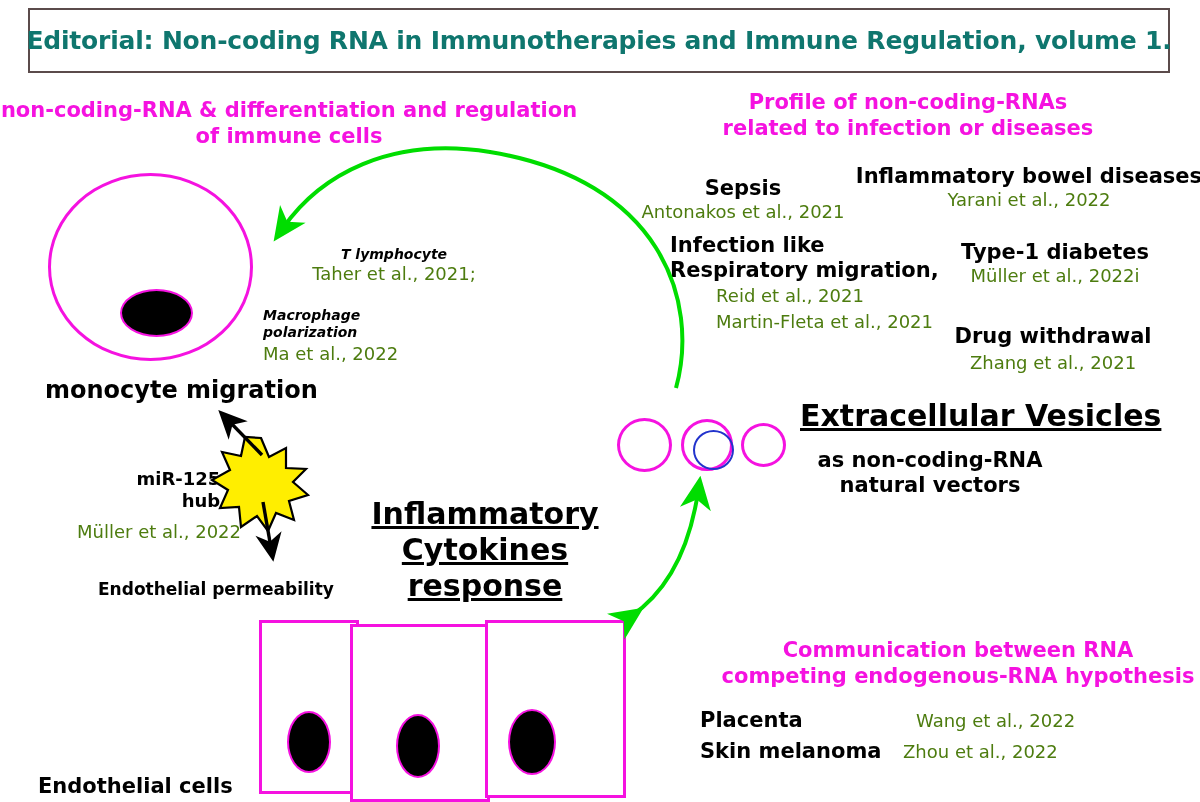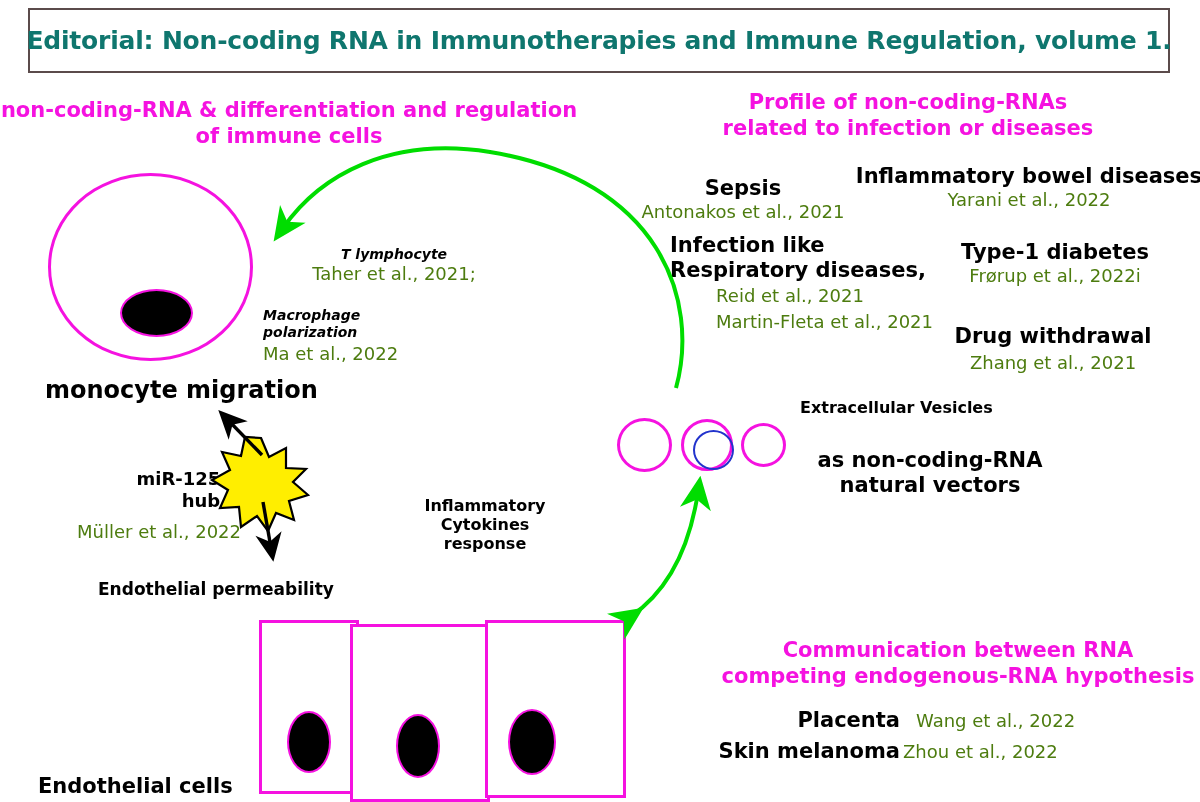--- a/index.html
+++ b/index.html
@@ -54,30 +54,30 @@
   .topic {
     color: #000000;
     font-weight: bold;
     line-height: 1.2;
   }
   .cite {
     color: #4d7c0f;
     line-height: 1.2;
   }
 
-  .s23 { font-size: 16px; }
+  .s23 { font-size: 30px; text-decoration: underline; }
   .s21 { font-size: 21px; }
   .s20 { font-size: 14px; font-style: italic; }
   .s19 { font-size: 24px; }
   .s18 { font-size: 18px; }
   .s17 { font-size: 17px; }
 
   .ta-c { text-align: center; }
   .ta-l { text-align: left; }
-  .ta-r { text-align: right; }
+  .ta-r { text-align: left; }
 
   .nowrap { white-space: nowrap; }
 
   
   #monocyte-cell {
     left: 48px;
     top: 173px;
     width: 205px;
     height: 188px;
     border: 3px solid #f512e0;
@@ -196,36 +196,36 @@
 
   <div class="abs topic s21 ta-l nowrap" style="left:38px; top:774px;">Endothelial cells</div>
 
   <div class="abs ta-c" style="left:623px; top:176px; width:240px;">
     <div class="topic s21">Sepsis</div>
     <div class="cite s18">Antonakos et al., 2021</div>
   </div>
 
   <div class="abs ta-l" style="left:670px; top:233px; width:290px;">
     <div class="topic s21">Infection like</div>
-    <div class="topic s21">Respiratory diseases,</div>
+    <div class="topic s21">Respiratory migration,</div>
     <div class="cite s18 ta-c" style="width:240px; margin-top:2px;">Reid et al., 2021</div>
   </div>
 
   <div class="abs ta-l" style="left:670px; top:309px; width:290px;">
     <div class="cite s18" style="margin-left:46px; margin-top:2px;">Martin-Fleta et al., 2021</div>
   </div>
 
   <div class="abs ta-c" style="left:855px; top:164px; width:348px;">
     <div class="topic s21 nowrap">Inflammatory bowel diseases</div>
     <div class="cite s18">Yarani et al., 2022</div>
   </div>
 
   <div class="abs ta-c" style="left:930px; top:240px; width:250px;">
     <div class="topic s21">Type-1 diabetes</div>
-    <div class="cite s18">Frørup et al., 2022i</div>
+    <div class="cite s18">Müller et al., 2022i</div>
   </div>
 
   <div class="abs ta-c" style="left:928px; top:308px; width:250px;margin-top:16px;">
     <div class="topic s21">Drug withdrawal</div>
     <div class="cite s18" style="margin-top:3px;">Zhang et al., 2021</div>
   </div>
 
   <div class="abs vesicle" style="left:617px; top:418px; width:55px; height:54px;"></div>
   <div class="abs vesicle" style="left:681px; top:419px; width:52px; height:52px;"></div>
   <div class="abs" id="vesicle-inner-blue" style="left:693px; top:430px; width:41px; height:40px;"></div>

